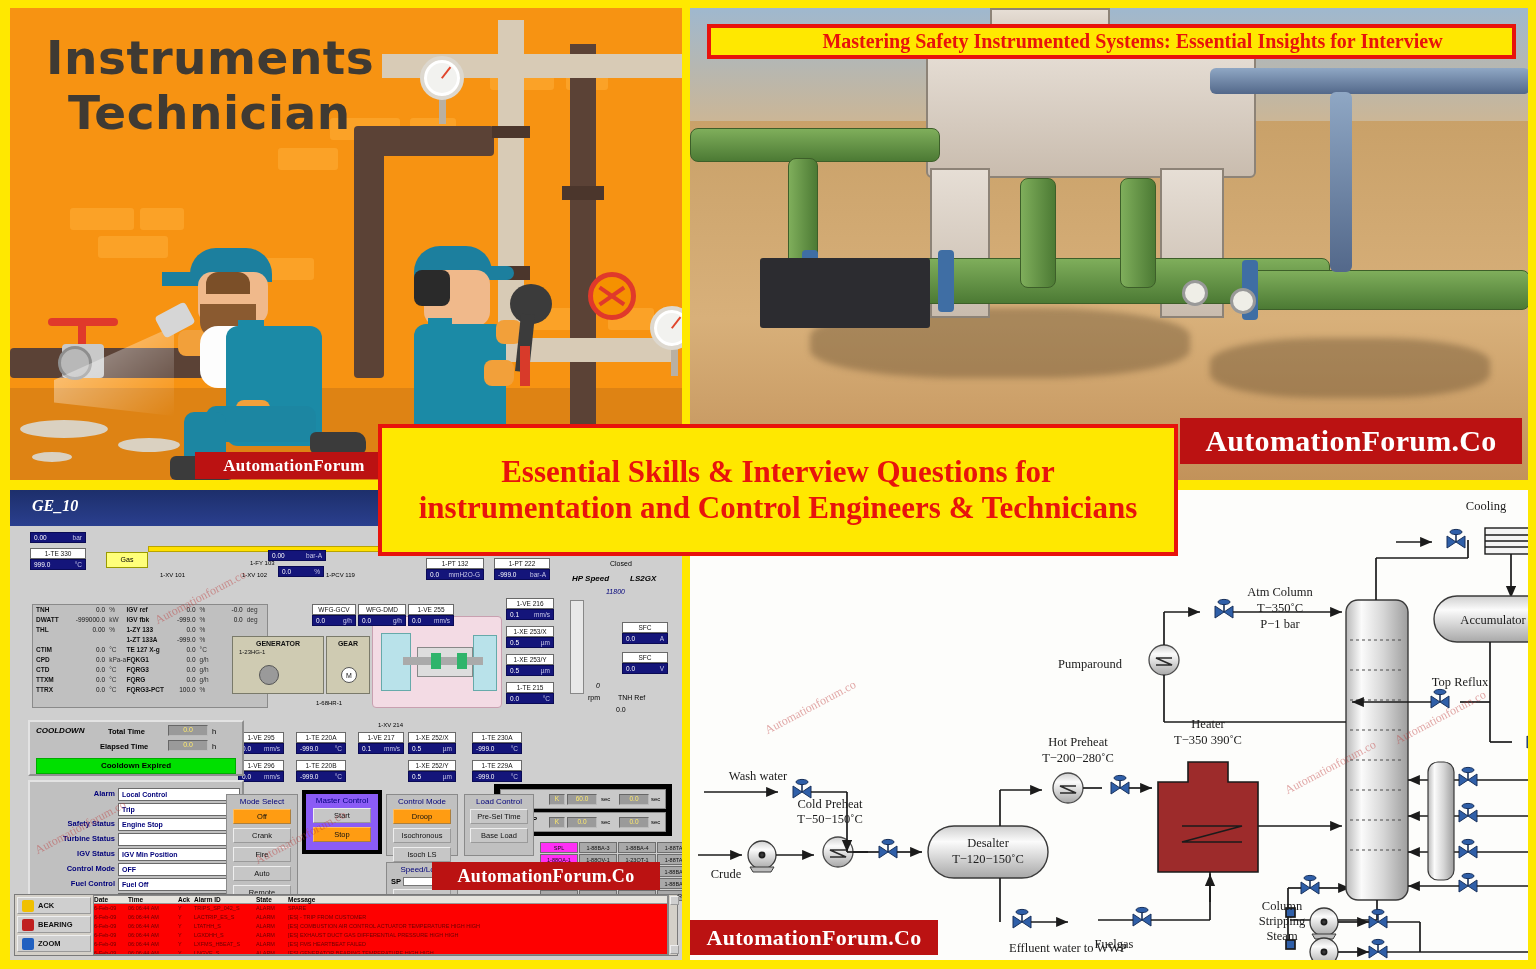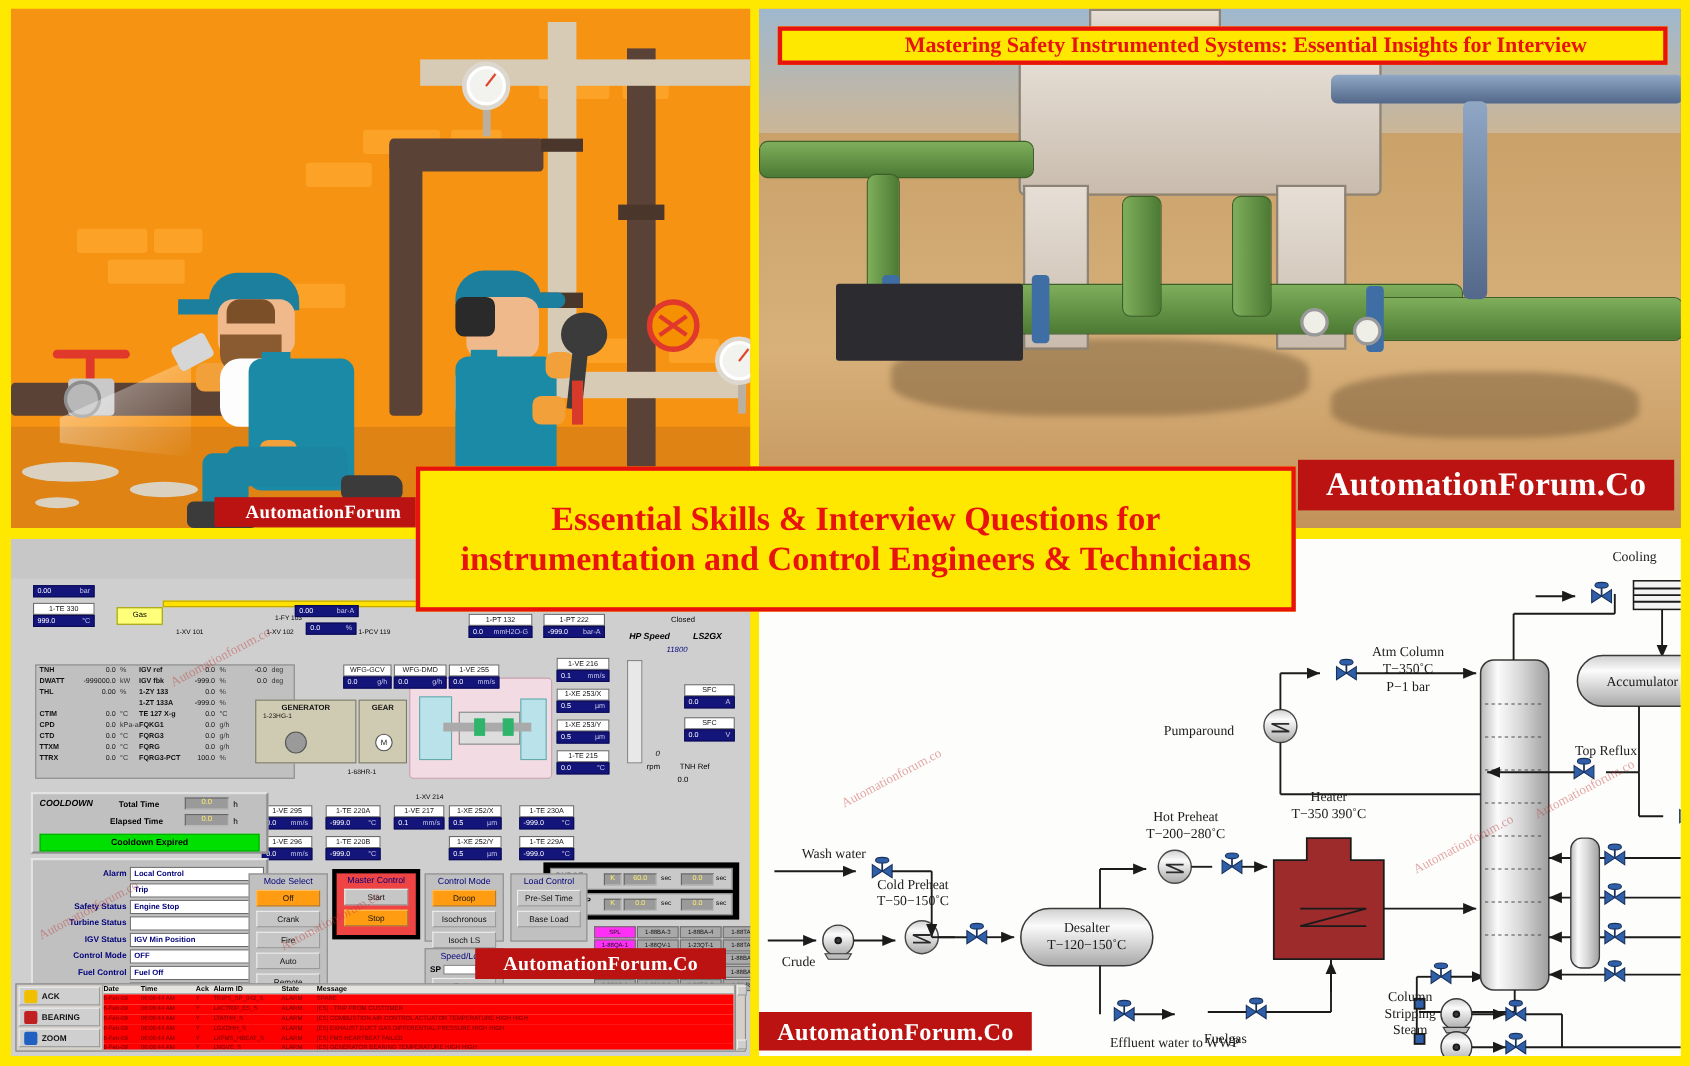--- a/index.html
+++ b/index.html
@@ -294,20 +294,22 @@
       <div class="glove" style="left:474px;top:352px;width:30px;height:26px"></div>
       <div class="glove" style="left:486px;top:312px;width:26px;height:24px"></div>
       <div class="leg" style="left:404px;top:430px;width:44px;height:42px"></div>
       <div class="leg" style="left:452px;top:430px;width:44px;height:42px"></div>
       <div style="position:absolute;left:500px;top:276px;width:42px;height:40px;border-radius:50%;background:#3b3b3b"></div>
       <div style="position:absolute;left:508px;top:306px;width:14px;height:58px;background:#3b3b3b;transform:rotate(6deg)"></div>
       <div style="position:absolute;left:510px;top:338px;width:10px;height:40px;background:#d83a2a"></div>
     </div>
 
     <div class="tl-title">
+      <span class="l1">Instruments</span>
+      <span class="l2">Technician</span>
     </div>
   </div>
 
   <div class="quad" id="q-tr">
     <div class="sky"></div>
     <div class="ground"></div>
     <div class="shadowblob" style="left:120px;top:300px;width:380px;height:70px"></div>
     <div class="shadowblob" style="left:520px;top:330px;width:280px;height:60px"></div>
 
     <div class="vessel" style="left:236px;top:40px;width:330px;height:130px;border-radius:6px"></div>
@@ -326,20 +328,24 @@
     <div class="flange" style="left:552px;top:252px;width:16px;height:60px"></div>
     <div class="bluepipe" style="left:520px;top:60px;width:320px;height:26px"></div>
     <div class="bluepipe" style="left:640px;top:84px;width:22px;height:180px"></div>
 
     <div class="ppgauge" style="left:492px;top:272px"></div>
     <div class="ppgauge" style="left:540px;top:280px"></div>
     <div style="position:absolute;left:70px;top:250px;width:170px;height:70px;background:#2c2c30;border-radius:3px"></div>
   </div>
 
   <div class="quad" id="q-bl">
+    <div class="hmi-header">
+      <div class="ht-left">GE_10</div>
+      <div class="ht-right">Main Displ</div>
+    </div>
 
     <div class="hmi-body">
 
       <div class="tagbox" style="left:20px;top:6px;width:56px">
         <div class="tv">
             <span>0.00</span>
             <span class="u">bar</span>
           </div>
       </div>
       <div class="tagbox" style="left:20px;top:22px;width:56px">
@@ -735,21 +741,21 @@
         <div id="modeBtns">
             <div class="btn on">Off</div>
             <div class="btn">Crank</div>
             <div class="btn">Fire</div>
             <div class="btn">Auto</div>
             <div class="btn">Remote</div>
           </div>
       </div>
 
       <div class="blackbox" style="left:292px;top:264px;width:80px;height:64px"></div>
-      <div class="ctlgroup" style="left:296px;top:268px;width:72px;height:56px;border:none;background:#ef4444">
+      <div class="ctlgroup" style="left:296px;top:268px;width:72px;height:56px;border:none;background:#8b5cf6">
         <div class="cg-title">Master Control</div>
         <div id="masterBtns">
             <div class="btn">Start</div>
             <div class="btn on">Stop</div>
           </div>
       </div>
 
       <div class="ctlgroup" style="left:376px;top:268px;width:72px;height:62px">
         <div class="cg-title">Control Mode</div>
         <div id="cmodeBtns">

